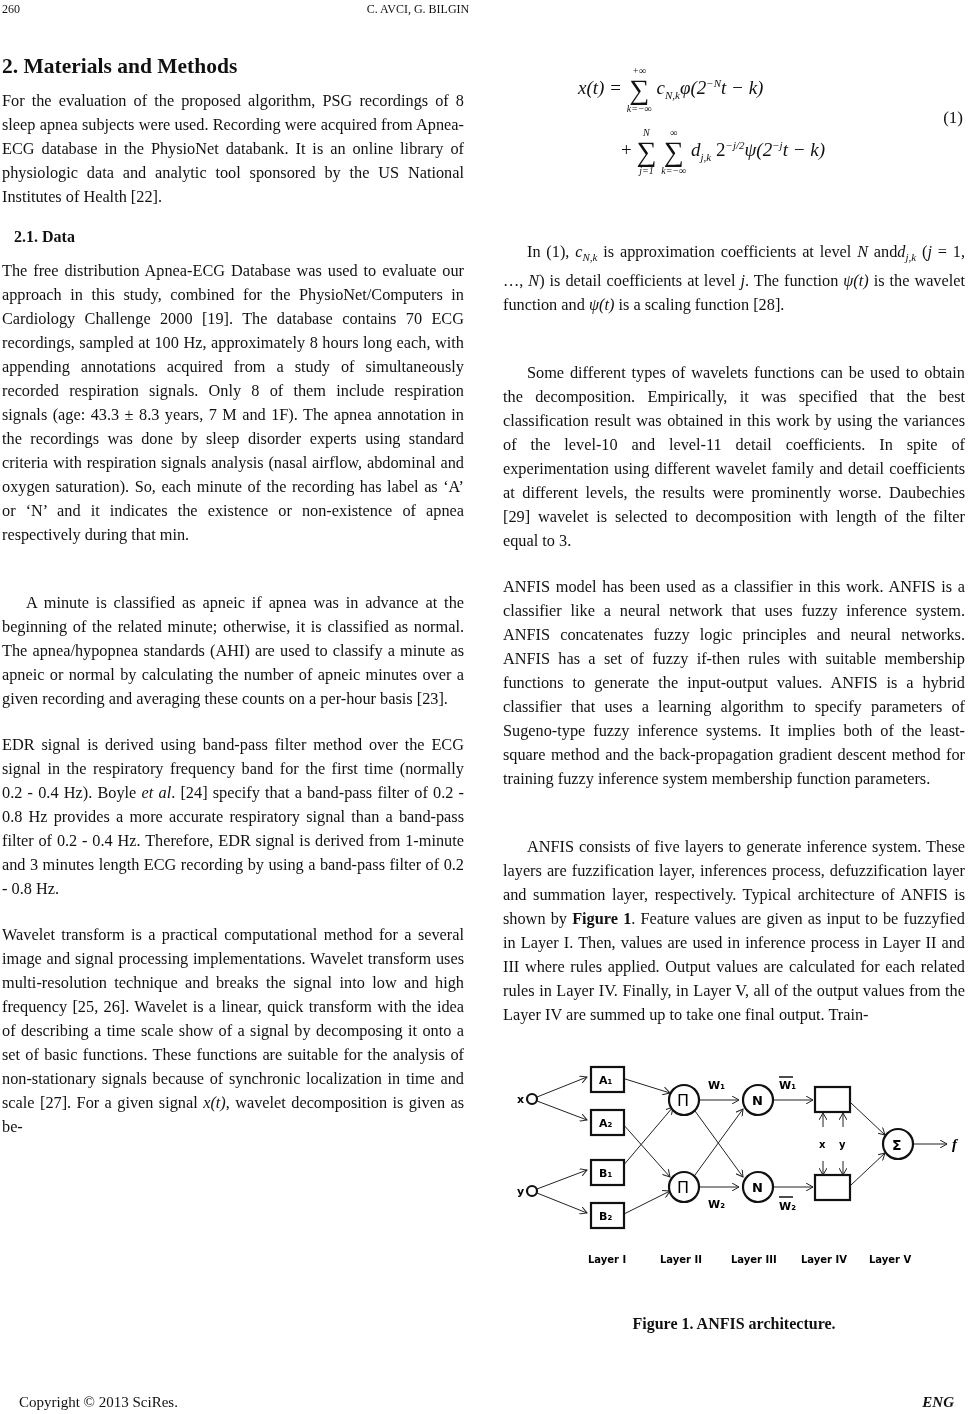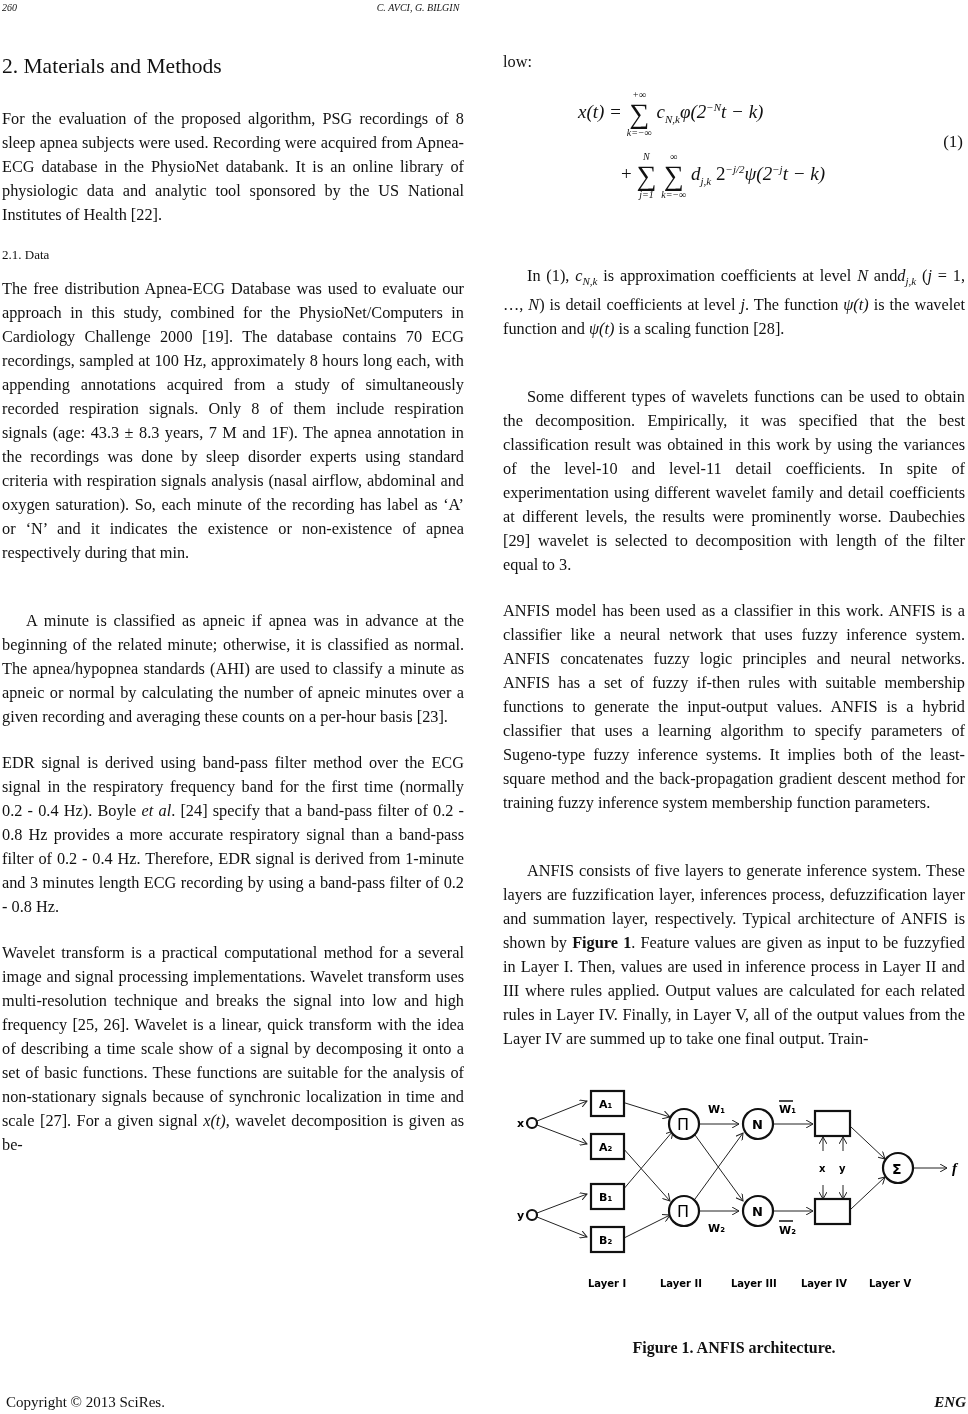--- a/index.html
+++ b/index.html
@@ -1,44 +1,44 @@
 <!DOCTYPE html>
 <html><head>
 <meta charset="utf-8">
 <style>
   html,body{margin:0;padding:0;background:#fff;}
   body{width:968px;height:1414px;position:relative;overflow:hidden;color:#111;
        font-family:"Liberation Serif","DejaVu Serif",serif;}
-  .hdr{position:absolute;top:0;left:0;width:852px;height:24px;font-size:10px;font-style:italic;}
+  .hdr{position:absolute;top:0;left:0;width:852px;height:24px;font-size:12px;}
   .hdr .pg{position:absolute;left:2px;top:2px;}
   .hdr .auth{position:absolute;left:0;right:16px;top:2px;text-align:center;}
   .col{position:absolute;top:50px;width:462px;font-size:16.3px;line-height:24px;text-align:justify;}
   .colL{left:2px;}
   .colR{left:503px;width:462px;}
-  h2{font-size:21.5px;font-weight:normal;margin:3px 0 28px 0;line-height:26px;}
-  h3{font-size:13px;font-weight:normal;margin:0 0 10px 0;line-height:24px;}
+  h2{font-size:21.5px;font-weight:bold;margin:3px 0 10px 0;line-height:26px;}
+  h3{font-size:16px;font-weight:bold;margin:0 0 10px 12px;line-height:24px;}
   p{margin:0;}
   .ind{text-indent:24px;margin-top:44px;}
   .gap{height:16px;}
   .gap2{height:22px;}
   i{font-style:italic;}
   .eq{position:relative;height:140px;margin-top:6px;font-size:19px;font-style:italic;}
   .eq .l1{position:absolute;left:75px;top:10px;white-space:nowrap;}
   .eq .l2{position:absolute;left:118px;top:72px;white-space:nowrap;}
   .eq .num{position:absolute;right:2px;top:50px;font-style:normal;font-size:17px;}
   .sig{display:inline-block;text-align:center;vertical-align:middle;font-style:normal;line-height:1;}
   .sig .big{font-size:28px;display:block;}
   .sig .sm{font-size:10px;font-style:italic;display:block;}
   sub,sup{font-size:11px;}
   .fig{position:relative;height:230px;margin-top:38px;}
   .fig svg{position:absolute;left:-8px;top:0;}
   .cap{text-align:center;font-weight:bold;font-size:16px;margin-top:17px;}
   .ftr{position:absolute;left:0;top:1394px;width:968px;font-size:15px;}
-  .ftr .c{position:absolute;left:6px;}
-  .ftr .j{position:absolute;right:2px;font-weight:bold;font-style:italic;}
+  .ftr .c{position:absolute;left:19px;}
+  .ftr .j{position:absolute;right:14px;font-weight:bold;font-style:italic;}
   .sans{font-family:"DejaVu Sans","Liberation Sans",sans-serif;font-weight:bold;}
 </style>
 </head>
 <body>
 
 <div class="hdr">
   <span class="pg">260</span>
   <span class="auth">C. AVCI, G. BILGIN</span>
 </div>
 
@@ -49,21 +49,20 @@
   <h3>2.1. Data</h3>
   <p>The free distribution Apnea-ECG Database was used to evaluate our approach in this study, combined for the PhysioNet/Computers in Cardiology Challenge 2000 [19]. The database contains 70 ECG recordings, sampled at 100 Hz, approximately 8 hours long each, with appending annotations acquired from a study of simultaneously recorded respiration signals. Only 8 of them include respiration signals (age: 43.3 ± 8.3 years, 7 M and 1F). The apnea annotation in the recordings was done by sleep disorder experts using standard criteria with respiration signals analysis (nasal airflow, abdominal and oxygen saturation). So, each minute of the recording has label as ‘A’ or ‘N’ and it indicates the existence or non-existence of apnea respectively during that min.</p>
   <p class="ind">A minute is classified as apneic if apnea was in advance at the beginning of the related minute; otherwise, it is classified as normal. The apnea/hypopnea standards (AHI) are used to classify a minute as apneic or normal by calculating the number of apneic minutes over a given recording and averaging these counts on a per-hour basis [23].</p>
   <div class="gap2"></div>
   <p><span>EDR signal is derived using band-pass filter method over the ECG signal in the respiratory frequency band for the first time (normally 0.2 - 0.4 Hz). Boyle </span><i>et al</i><span>. [24] specify that a band-pass filter of 0.2 - 0.8 Hz provides a more accurate respiratory signal than a band-pass filter of 0.2 - 0.4 Hz. Therefore, EDR signal is derived from 1-minute and 3 minutes length ECG recording by using a band-pass filter of 0.2 - 0.8 Hz.</span></p>
   <div class="gap2"></div>
   <p><span>Wavelet transform is a practical computational method for a several image and signal processing implementations. Wavelet transform uses multi-resolution technique and breaks the signal into low and high frequency [25, 26]. Wavelet is a linear, quick transform with the idea of describing a time scale show of a signal by decomposing it onto a set of basic functions. These functions are suitable for the analysis of non-stationary signals because of synchronic localization in time and scale [27]. For a given signal </span><i>x(t)</i><span>, wavelet decomposition is given as be-</span></p>
 </div>
 
 <div class="col colR">
-  <p>low:</p>
   <div class="eq">
     <div class="l1">
       <span>x(t) =</span>
       <span class="sig"><span class="sm">+∞</span><span class="big">∑</span><span class="sm">k=−∞</span></span>
       <span>c</span><sub>N,k</sub><span>φ(2</span><sup>−N</sup><span>t − k)</span>
     </div>
     <div class="l2">
       <span style="font-style:normal">+</span>
       <span class="sig"><span class="sm">N</span><span class="big">∑</span><span class="sm">j=1</span></span>
       <span class="sig"><span class="sm">∞</span><span class="big">∑</span><span class="sm">k=−∞</span></span>

